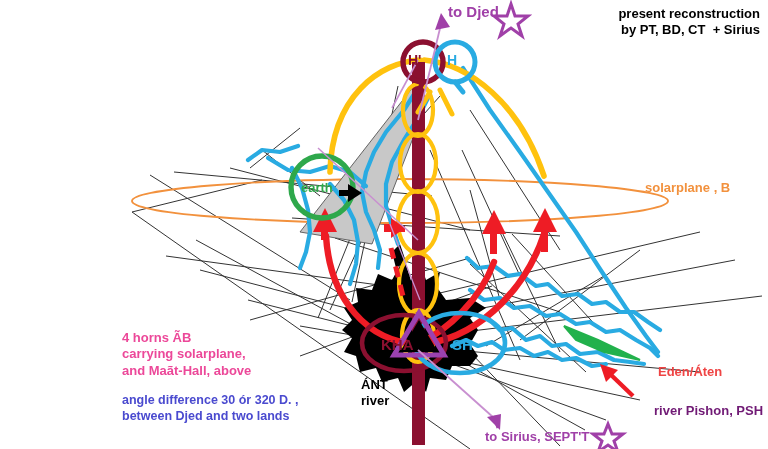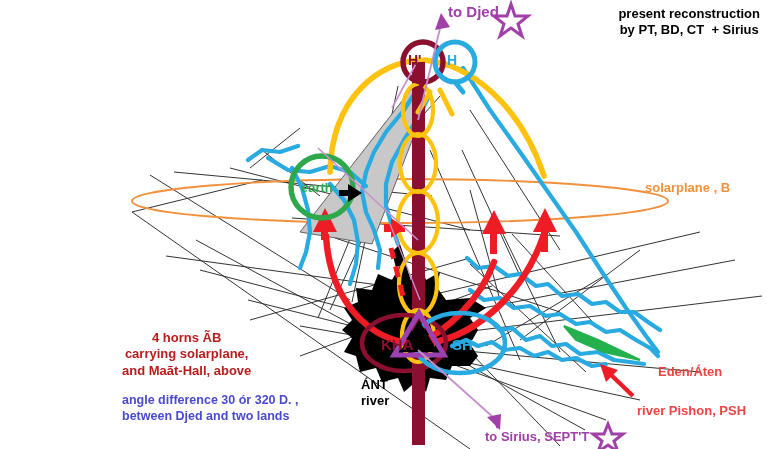--- a/index.html
+++ b/index.html
@@ -1,32 +1,32 @@
 <!DOCTYPE html>
 <html><head>
 <meta charset="utf-8">
 <style>
   html,body{margin:0;padding:0;background:#ffffff;}
   body{font-family:"Liberation Sans",sans-serif;}
   #stage{position:relative;width:768px;height:449px;background:#ffffff;overflow:hidden;}
   #art{position:absolute;left:0;top:0;width:768px;height:449px;}
   .lbl{position:absolute;white-space:pre;font-weight:bold;line-height:1.25;}
-  .t-credit{right:8px;top:6px;font-size:13px;color:#000;text-align:center;}
+  .t-credit{right:8px;top:6px;font-size:13px;color:#000;text-align:right;}
   .t-ursa{left:448px;top:3px;font-size:15px;color:#A040A8;}
   .t-solar{left:645px;top:180px;font-size:13px;color:#F2913D;}
   .t-earth{left:301px;top:180px;font-size:13px;color:#2EA84B;}
   .t-hp{left:408px;top:52px;font-size:14px;color:#8B1030;}
   .t-h{left:447px;top:52px;font-size:14px;color:#29ABE2;}
   .t-kha{left:381px;top:336px;font-size:15px;color:#8B1030;}
   .t-sh{left:452px;top:336px;font-size:15px;color:#29ABE2;text-align:right;}
   .t-ant{left:361px;top:377px;font-size:13px;color:#000;}
-  .t-horns{left:122px;top:330px;font-size:13px;color:#b91c1c;text-align:center;}
+  .t-horns{left:122px;top:330px;font-size:13px;color:#ec4899;}
   .t-angle{left:122px;top:393px;font-size:12.5px;color:#4A4ACF;}
   .t-eden{left:658px;top:364px;font-size:13px;color:#ef4444;}
-  .t-pishon{left:637px;top:403px;font-size:13px;color:#ef4444;}
+  .t-pishon{left:654px;top:403px;font-size:13px;color:#701a75;}
   .t-sirius{left:485px;top:429px;font-size:13px;color:#A040A8;}
 </style>
 </head>
 <body>
 
 <div id="stage">
 
   <svg id="art" viewBox="0 0 768 449">
 
     <g stroke="#333" stroke-width="1" fill="none">

